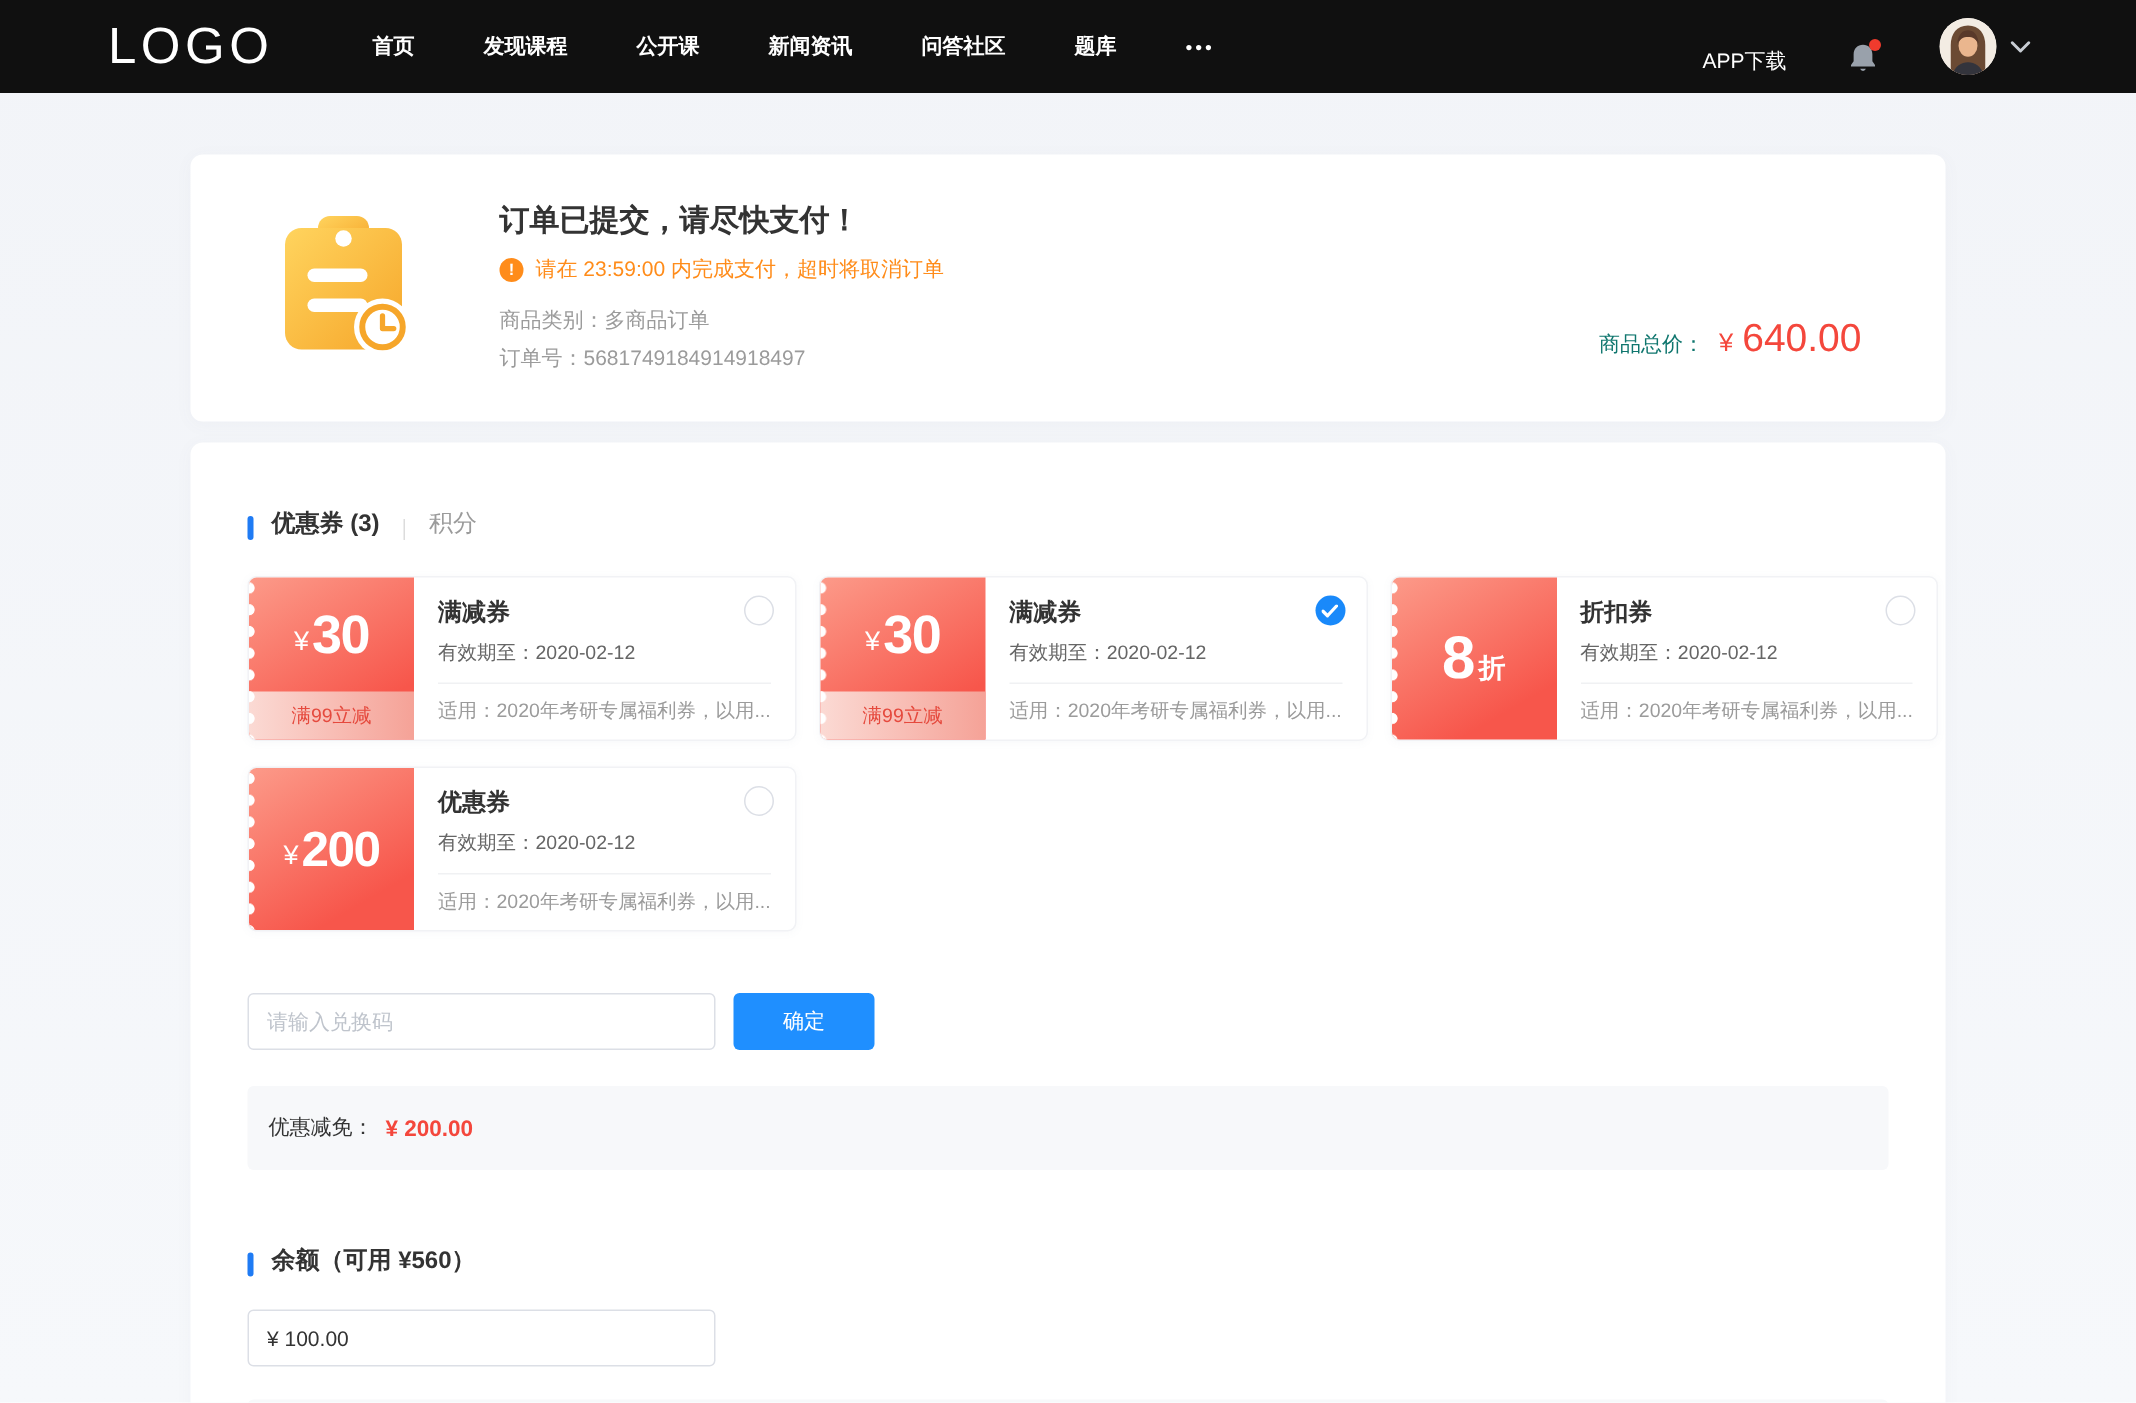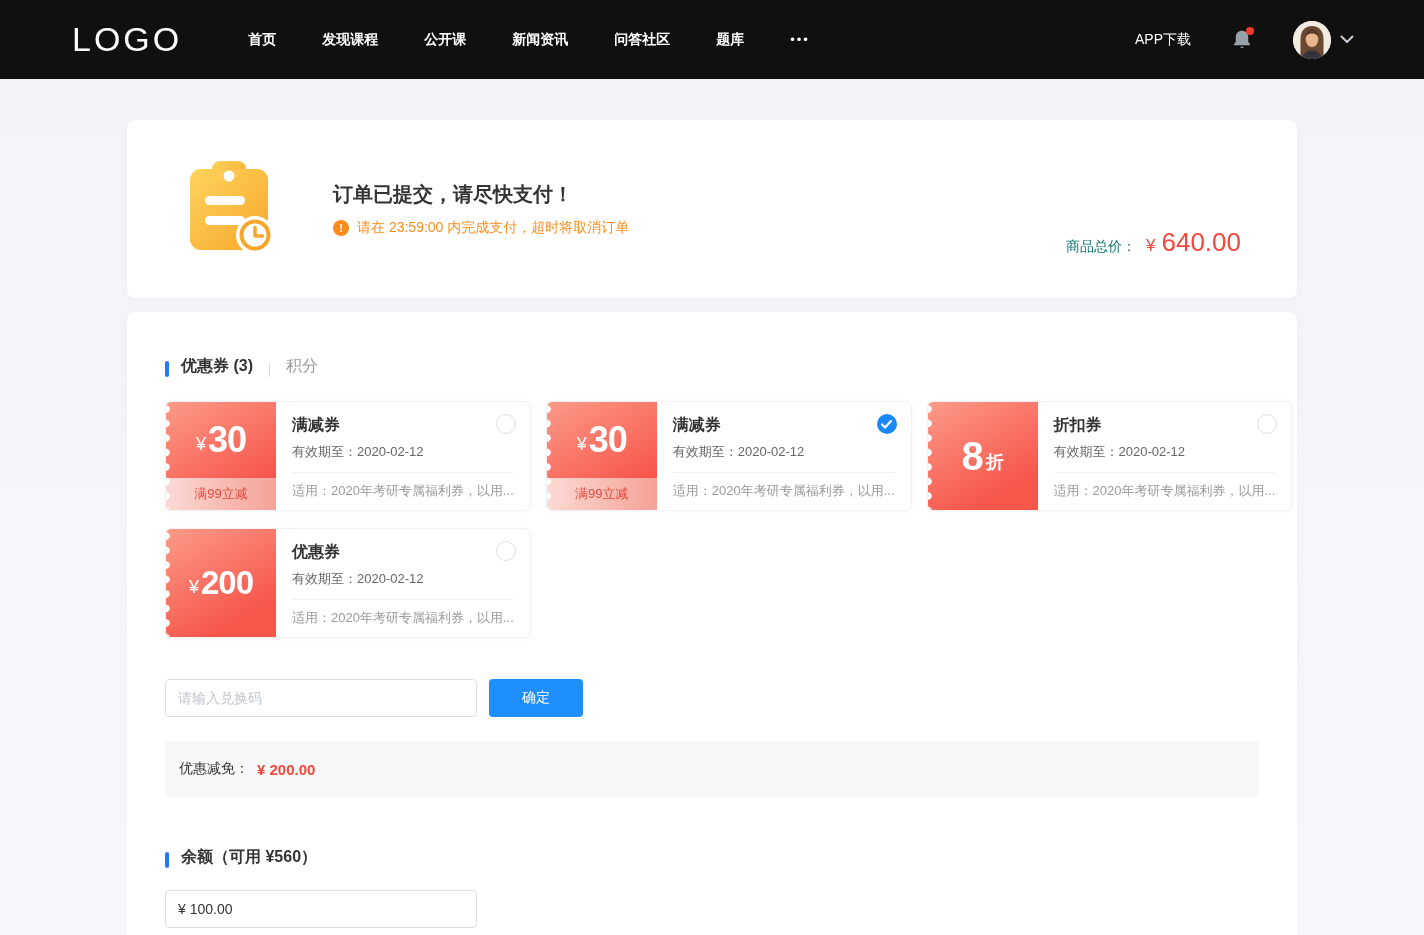--- a/index.html
+++ b/index.html
@@ -4,30 +4,30 @@
 <style>
   * { margin:0; padding:0; box-sizing:border-box; }
   html,body { width:1424px; height:935px; overflow:hidden; }
   body {
     font-family:"Liberation Sans","DejaVu Sans",sans-serif;
     background:linear-gradient(180deg,#f2f4f8 0%,#f6f8fb 100%);
     color:#333;
   }
   
   .nav {
-    height:79px; background:#101010; display:flex; align-items:center;
+    height:62px; background:#101010; display:flex; align-items:center;
     padding:0 70px 0 72px;
   }
   .logo {
     color:#fff; font-size:34px; font-weight:200; letter-spacing:3px;
   }
   .nav-items { display:flex; align-items:center; margin-left:66px; gap:46px; list-style:none; }
   .nav-item { color:#fff; font-size:14px; font-weight:700; cursor:pointer; white-space:nowrap; }
   .nav-more { color:#fff; font-size:13px; letter-spacing:2px; cursor:pointer; }
-  .nav-right { margin-left:auto; display:flex; align-items:center; gap:41px; }
+  .nav-right { margin-left:auto; display:flex; align-items:flex-end; gap:41px; }
   .app-dl { color:#fff; font-size:14px; cursor:pointer; }
   .bell-wrap { position:relative; cursor:pointer; display:flex; }
   .bell-dot { position:absolute; top:-2px; right:-2px; width:8px; height:8px; border-radius:50%; background:#f03b2d; }
   .avatar-wrap { display:flex; align-items:center; gap:9px; cursor:pointer; }
   .avatar { width:38px; height:38px; border-radius:50%; overflow:hidden; background:#f5efe8; flex:none; }
 
   
   .container { width:1170px; margin:0 auto; }
 
   
@@ -190,20 +190,24 @@
         <circle cx="70" cy="76" r="13.5" fill="#fff" stroke="#f6a62a" stroke-width="4"></circle>
         <polyline points="70,68.5 70,77 77.5,77" fill="none" stroke="#f6a62a" stroke-width="3.5" stroke-linecap="round" stroke-linejoin="round"></polyline>
       </svg>
     </div>
     <div class="banner-text">
       <div class="banner-title">订单已提交，请尽快支付！</div>
       <div class="banner-warn">
         <span class="warn-badge">!</span>
         <span>请在 23:59:00 内完成支付，超时将取消订单</span>
       </div>
+      <div class="banner-meta">
+        <div>商品类别：多商品订单</div>
+        <div>订单号：5681749184914918497</div>
+      </div>
     </div>
     <div class="banner-price">
       <span class="price-label">商品总价：</span>
       <span class="price-cur">¥</span>
       <span class="price-val">640.00</span>
     </div>
   </div>
 
   <div class="main-card">
 

